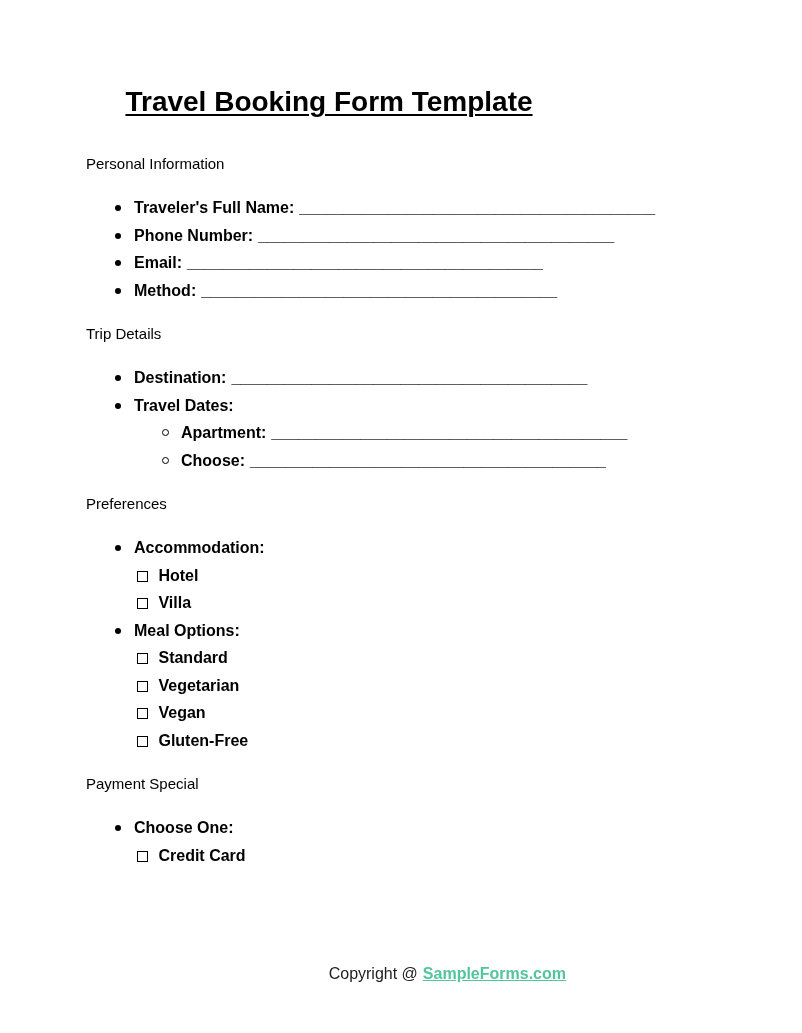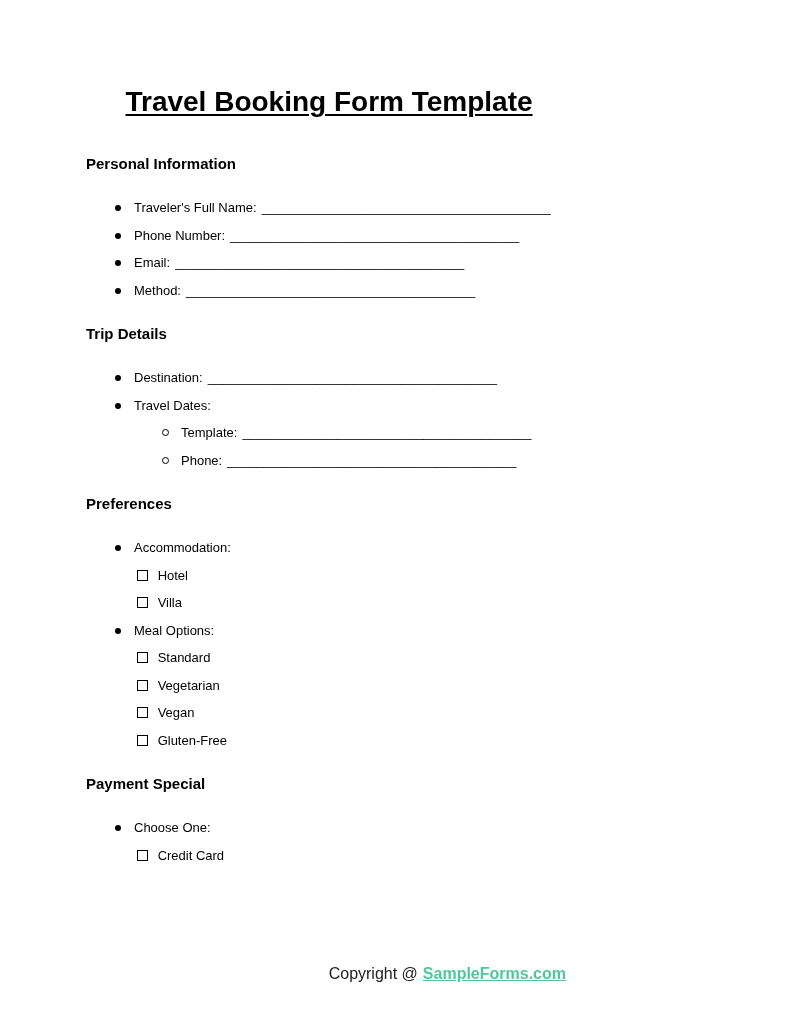--- a/index.html
+++ b/index.html
@@ -20,26 +20,26 @@
     text-align: center;
     text-decoration: underline;
     text-decoration-thickness: 2px;
     text-underline-offset: 3px;
   }
   .content { padding: 0 86px; }
   .section-heading {
     margin: 20px 0;
     font-size: 15px;
     line-height: 20px;
-    font-weight: bold;
+    font-weight: normal;
   }
   .row {
     position: relative;
-    font-size: 13px;
-    font-weight: normal;
+    font-size: 16px;
+    font-weight: bold;
     line-height: 27.5px;
     white-space: nowrap;
   }
   .row.bullet { padding-left: 48px; }
   .row.sub    { padding-left: 95px; }
   .row.check  { padding-left: 51px; }
   .marker-disc {
     position: absolute;
     left: 29px; top: 11px;
     width: 6px; height: 6px;
@@ -111,25 +111,25 @@
     <div class="row bullet">
       <span class="marker-disc"></span>
       <span>Destination:</span><span class="blank">________________________________________</span>
     </div>
     <div class="row bullet">
       <span class="marker-disc"></span>
       <span>Travel Dates:</span>
     </div>
     <div class="row sub">
       <span class="marker-circle"></span>
-      <span>Template:</span><span class="blank">________________________________________</span>
+      <span>Apartment:</span><span class="blank">________________________________________</span>
     </div>
     <div class="row sub">
       <span class="marker-circle"></span>
-      <span>Phone:</span><span class="blank">________________________________________</span>
+      <span>Choose:</span><span class="blank">________________________________________</span>
     </div>
 
     <h2 class="section-heading">Preferences</h2>
 
     <div class="row bullet">
       <span class="marker-disc"></span>
       <span>Accommodation:</span>
     </div>
     <div class="row check">
       <span class="checkbox-box"></span>

